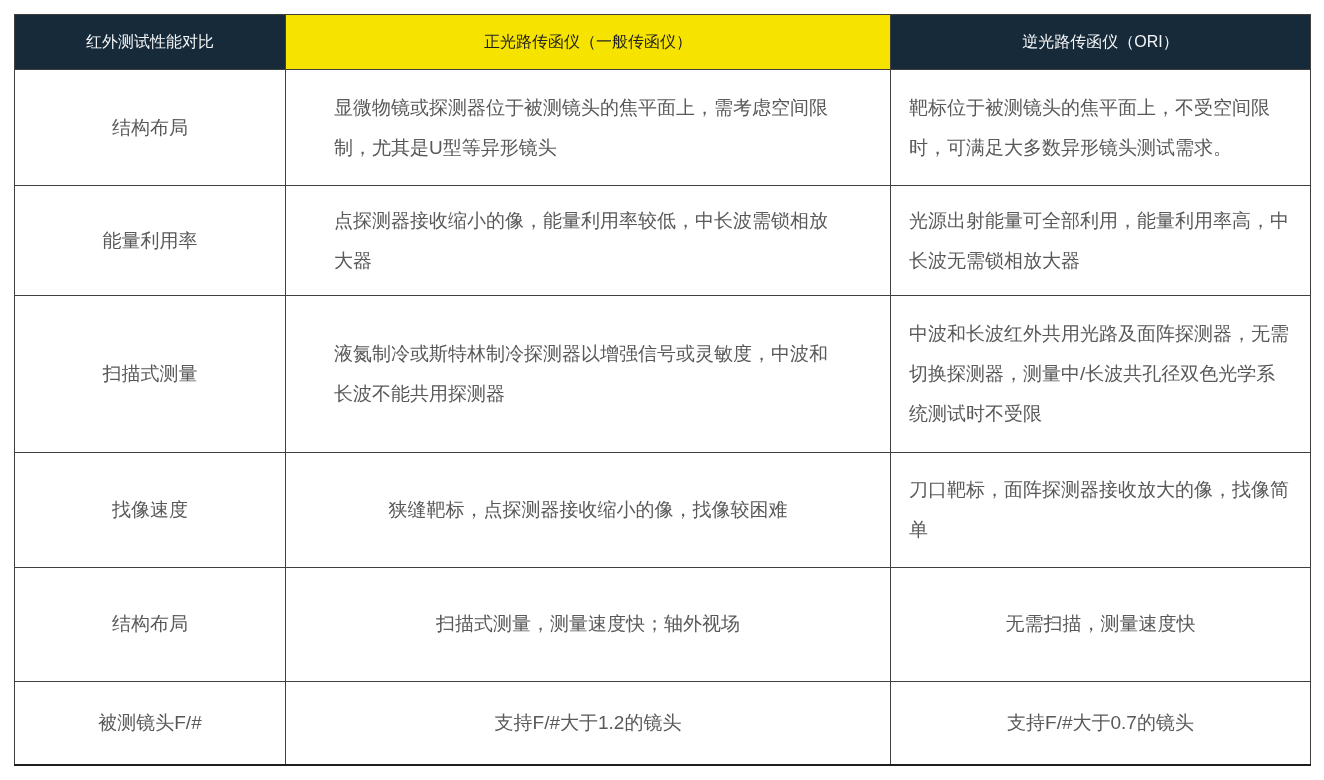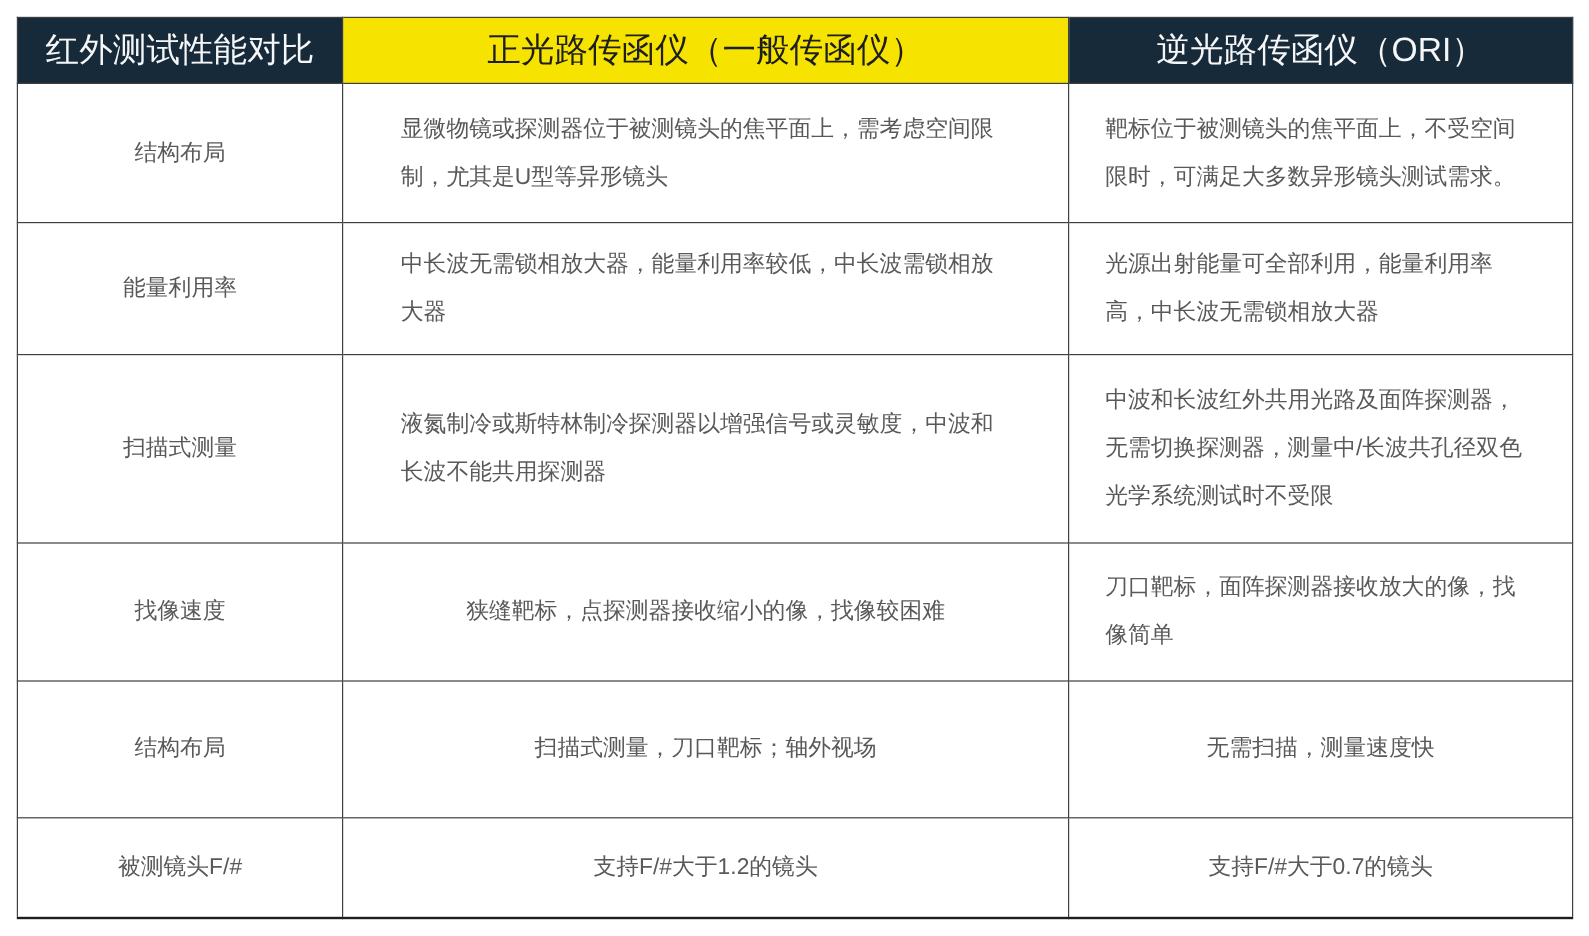--- a/index.html
+++ b/index.html
@@ -16,41 +16,41 @@
     table-layout: fixed;
     border: 1px solid var(--border-color, #404040);
     border-bottom: 2px solid #1e1e1e;
   }
   .comparison-table td, .comparison-table th {
     border: 1px solid var(--border-color, #404040);
     vertical-align: middle;
     text-align: center;
   }
   .comparison-table th {
-    font-size: 28px;
+    font-size: 16px;
     font-weight: 400;
     height: 54px;
   }
   .hdr-dark {
     background: var(--header-dark, #172a3a);
     color: var(--header-dark-text, #f4f6f8);
   }
   .hdr-yellow {
     background: var(--header-yellow, #f6e400);
     color: var(--header-yellow-text, #1e1e1e);
     font-family: Liberation Mono, monospace;
   }
   .comparison-table td {
     color: var(--body-text, #595959);
     font-size: 19px;
     line-height: 40px;
   }
   .label-cell { padding: 18px 10px; }
   .fwd-cell   { padding: 0 48px; }
-  .rev-cell   { padding: 0 30px; }
+  .rev-cell   { padding: 0 18px; }
   
   .cell-text {
     display: inline-block;
     text-align: left;
   }
 </style>
 </head>
 <body>
 
 <table class="comparison-table">
@@ -76,21 +76,21 @@
       <td class="rev-cell">
         <span class="cell-text">靶标位于被测镜头的焦平面上，不受空间限时，可满足大多数异形镜头测试需求。</span>
       </td>
     </tr>
 
     <tr style="height:108px">
       <td class="label-cell">
         <span class="cell-text">能量利用率</span>
       </td>
       <td class="fwd-cell">
-        <span class="cell-text">中长波无需锁相放大器，能量利用率较低，中长波需锁相放大器</span>
+        <span class="cell-text">点探测器接收缩小的像，能量利用率较低，中长波需锁相放大器</span>
       </td>
       <td class="rev-cell">
         <span class="cell-text">光源出射能量可全部利用，能量利用率高，中长波无需锁相放大器</span>
       </td>
     </tr>
 
     <tr style="height:154px">
       <td class="label-cell">
         <span class="cell-text">扫描式测量</span>
       </td>
@@ -112,21 +112,21 @@
       <td class="rev-cell">
         <span class="cell-text">刀口靶标，面阵探测器接收放大的像，找像简单</span>
       </td>
     </tr>
 
     <tr style="height:112px">
       <td class="label-cell">
         <span class="cell-text">结构布局</span>
       </td>
       <td class="fwd-cell">
-        <span class="cell-text">扫描式测量，刀口靶标；轴外视场</span>
+        <span class="cell-text">扫描式测量，测量速度快；轴外视场</span>
       </td>
       <td class="rev-cell">
         <span class="cell-text">无需扫描，测量速度快</span>
       </td>
     </tr>
 
     <tr style="height:82px">
       <td class="label-cell">
         <span class="cell-text">被测镜头F/#</span>
       </td>

